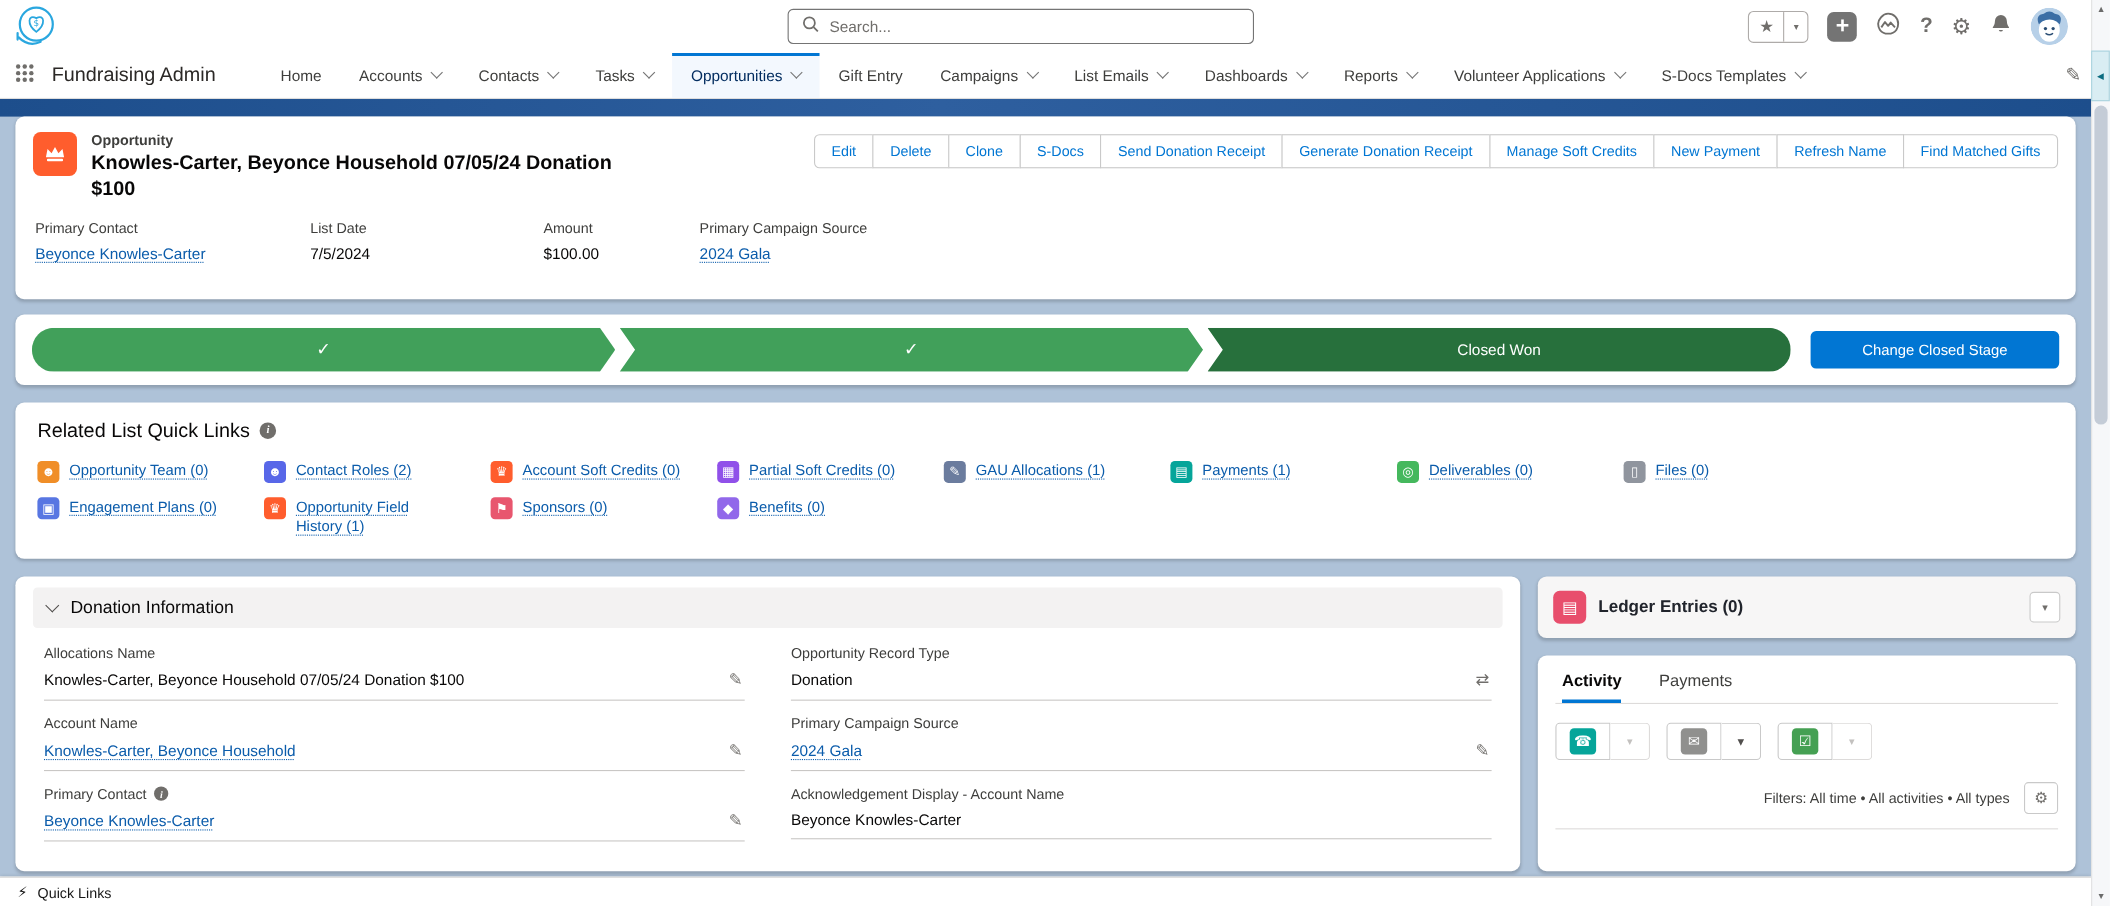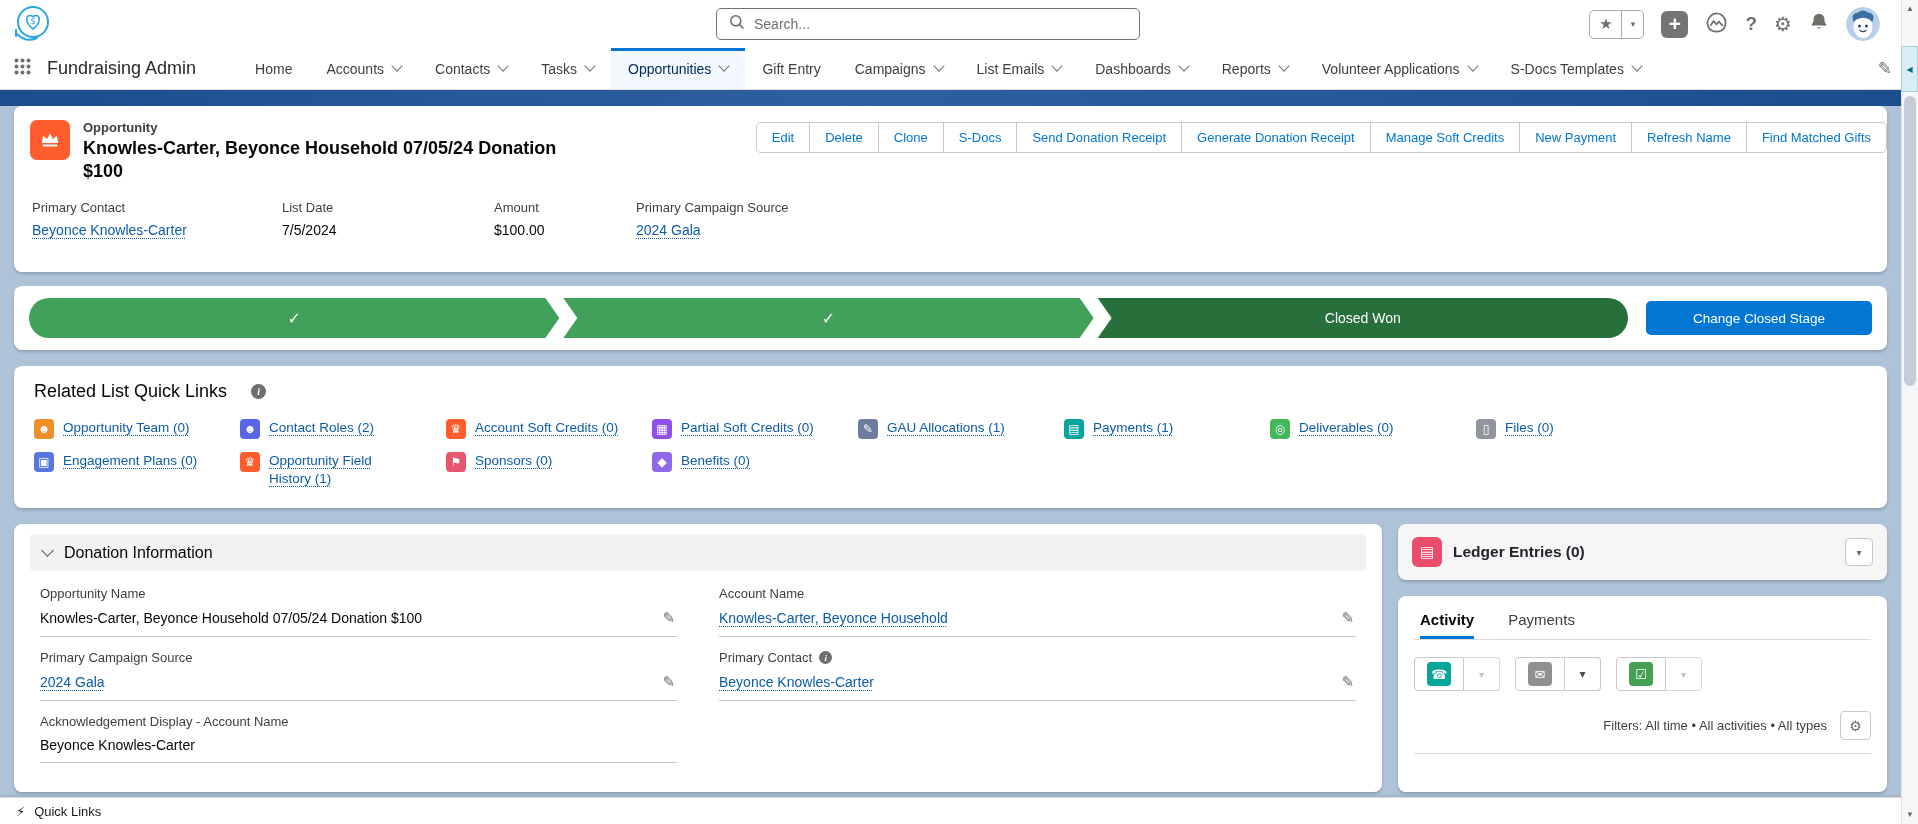--- a/index.html
+++ b/index.html
@@ -36,21 +36,21 @@
     background:#aec2d8; overflow:hidden; padding:0 14px; }
   .banner { position:absolute; top:0; left:0; right:0; height:16px;
     background:linear-gradient(90deg,#1d4e8c,#2e5f9f 45%,#1d4e8c); }
   .card { position:relative; background:#fff; border-radius:8px; box-shadow:0 2px 3px rgba(0,0,0,.18); }
   .record-card { margin-top:16px; min-height:166px; padding:14px 16px 16px; }
   .rec-head { display:flex; gap:13px; }
   .opp-icon { width:40px; height:40px; border-radius:7px; background:#ff5d2d; flex:none;
     display:flex; align-items:center; justify-content:center; }
   .entity { font-size:13px; color:#3e3e3c;font-weight:bold; }
   .rec-title { font-size:18px; font-weight:700; color:#080707; max-width:515px; line-height:1.3; margin-top:2px; }
-  .actions { position:absolute; top:16px; right:0; display:flex; }
+  .actions { position:absolute; top:16px; right:16px; display:flex; }
   .abtn { border:1px solid #c9c9c9; margin-left:-1px; height:31px; line-height:29px; padding:0 15px;
     background:#fff; color:#0176d3; font-size:13px; cursor:pointer; white-space:nowrap; }
   .abtn:first-child { border-radius:5px 0 0 5px; margin-left:0; }
   .abtn:last-child { border-radius:0 5px 5px 0; }
   .rec-fields { display:flex; margin-top:16px; padding-left:2px; }
   .rfield .flabel { font-size:13px; color:#3e3e3c; }
   .rfield .fvalue { margin-top:7px; font-size:14px; color:#080707; }
   .rfield:nth-child(1){ width:250px; } .rfield:nth-child(2){ width:212px; } .rfield:nth-child(3){ width:142px; }
   .link { color:#0b5cab; text-decoration:underline dotted 1px; text-underline-offset:3px; cursor:pointer; }
   .path-card { margin-top:14px; padding:12px 15px; display:flex; align-items:center; }
@@ -58,21 +58,21 @@
   .seg { flex:1; display:flex; align-items:center; justify-content:center; color:#fff; font-size:14px; }
   .seg + .seg { margin-left:4px; }
   .seg.first { border-radius:20px 0 0 20px;
     clip-path:polygon(0 0,calc(100% - 14px) 0,100% 50%,calc(100% - 14px) 100%,0 100%); }
   .seg.mid { clip-path:polygon(0 0,calc(100% - 14px) 0,100% 50%,calc(100% - 14px) 100%,0 100%,14px 50%); }
   .seg.last { border-radius:0 20px 20px 0; clip-path:polygon(0 0,100% 0,100% 100%,0 100%,14px 50%); }
   .seg .check { font-size:16px; }
   .change-btn { margin-left:18px; width:226px; height:34px; border:none; border-radius:5px;
     background:#0176d3; color:#fff; font-size:13.5px; cursor:pointer; }
   .ql-card { margin-top:16px; padding:15px 20px 20px; }
-  .ql-title-row { display:flex; align-items:center; gap:24px; }
+  .ql-title-row { display:flex; align-items:center; gap:9px; }
   .ql-title { font-size:18px; color:#080707; }
   .info-dot { width:15px; height:15px; border-radius:50%; background:#706e6b; color:#fff; flex:none;
     font:italic bold 10px "Liberation Serif",serif; display:flex; align-items:center; justify-content:center; }
   .ql-grid { display:grid; grid-template-columns:repeat(8,206px); row-gap:13px; margin-top:17px; }
   .ql-item { display:flex; gap:9px; align-items:flex-start; cursor:pointer; }
   .ql-icon { width:20px; height:20px; border-radius:4px; color:#fff; font-size:12px; flex:none;
     display:flex; align-items:center; justify-content:center; }
   .ql-label { font-size:13.5px; line-height:1.35; }
   .ql-label.narrow { display:inline-block; max-width:124px; }
   .main-row { display:flex; gap:16px; margin-top:16px; height:268px; }
@@ -370,25 +370,34 @@
   <div class="main-row">
 
     <div class="card left-card">
       <div class="sec-head">
         <span class="schev"></span>
         <span>Donation Information</span>
       </div>
       <div class="fields-grid">
         <div class="dfield">
           <div class="dlabel">
-              <span>Opportunity Name</span>
+              <span>Allocations Name</span>
             </div>
           <div class="dvalue-row">
             <span class="dvalue">Knowles-Carter, Beyonce Household 07/05/24 Donation $100</span>
             <span class="dicon">✎</span>
+          </div>
+        </div>
+        <div class="dfield">
+          <div class="dlabel">
+              <span>Opportunity Record Type</span>
+            </div>
+          <div class="dvalue-row">
+            <span class="dvalue">Donation</span>
+            <span class="dicon">⇄</span>
           </div>
         </div>
         <div class="dfield">
           <div class="dlabel">
               <span>Account Name</span>
             </div>
           <div class="dvalue-row">
             <span class="dvalue"><a class="link">Knowles-Carter, Beyonce Household</a></span>
             <span class="dicon">✎</span>
           </div>

